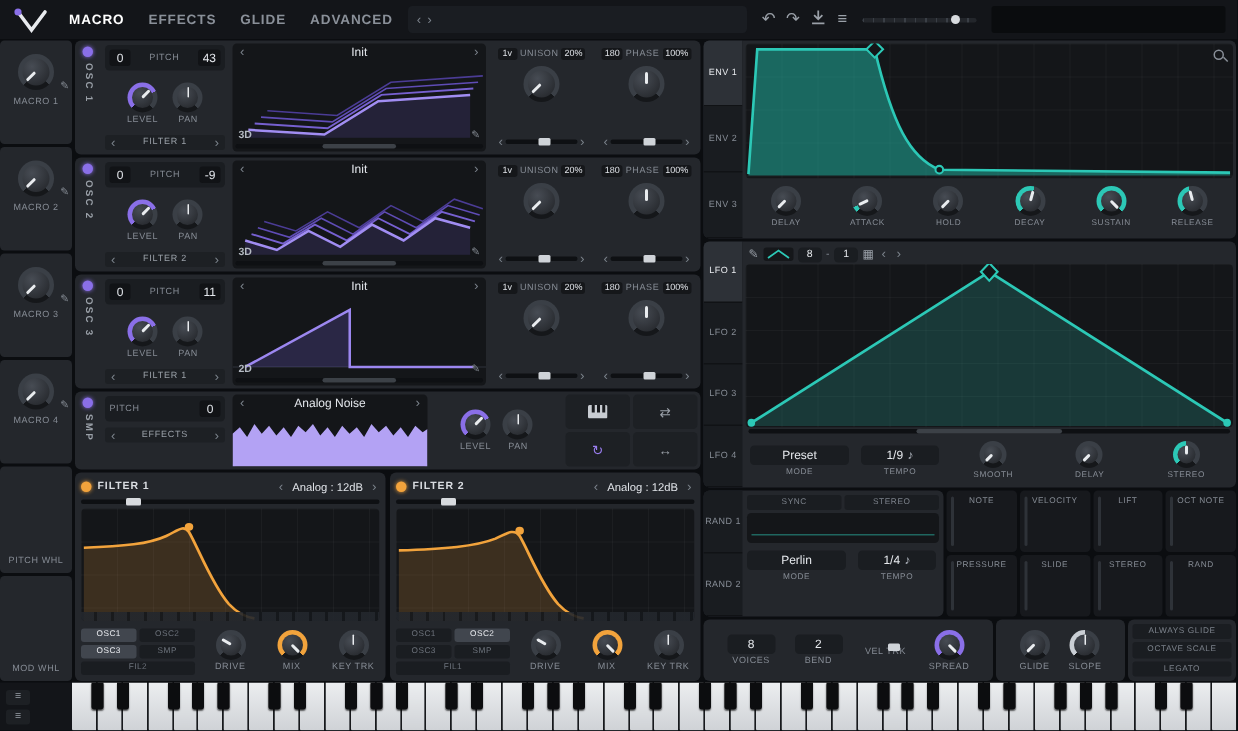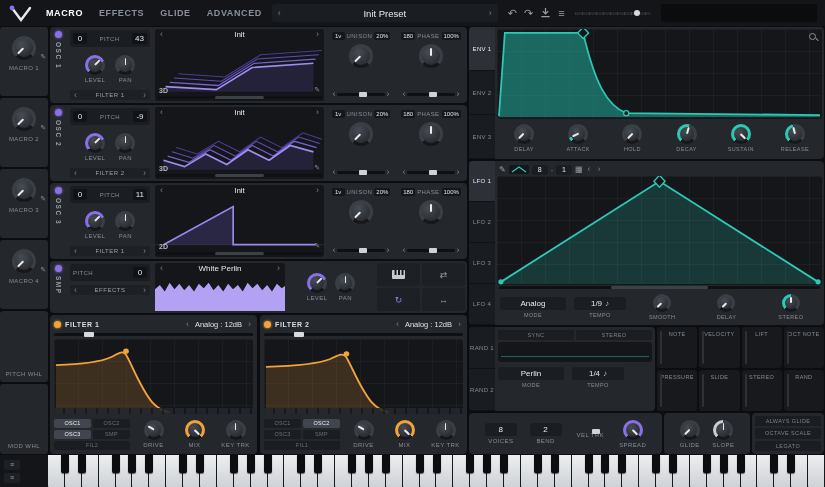--- a/index.html
+++ b/index.html
@@ -116,21 +116,21 @@
   .ldisp{flex:1;position:relative}
   .ldisp svg{position:absolute;inset:0;width:100%;height:100%}
   .lfoot{height:32px;display:flex;align-items:center;gap:8px;padding:0 3px}
   .stack{display:flex;flex-direction:column;align-items:center;gap:2px}
   .wmode{width:66px;height:13px}
   .wtempo{width:52px;height:13px;gap:3px}
   .note{font-size:8px;color:#b9bfc8}
   .lfoot .kwrap{flex:1}
   .lfoot .lab,.randmain .lab{font-size:5.5px}
   .randrow{flex:none;height:84px;display:flex;gap:2px}
-  .rand{width:186px;flex:none;display:flex}
+  .rand{width:160px;flex:none;display:flex}
   .randmain{flex:1;display:flex;flex-direction:column;padding:3px;gap:2px}
   .rbtns{display:flex;gap:2px}
   .pill{background:#1a1d21;border-radius:2px;font-size:5.5px;color:#7c828b;display:flex;align-items:center;justify-content:center;height:10px;letter-spacing:.4px;flex:1;cursor:pointer}
   .rstrip{height:20px;position:relative}
   .rstrip::after{content:"";position:absolute;left:3px;right:3px;bottom:5px;height:1px;background:#2cc8b6;opacity:.45}
   .r2{display:flex;gap:8px;justify-content:flex-start;padding-top:3px}
   .mods{flex:1;display:grid;grid-template-columns:repeat(4,1fr);grid-template-rows:1fr 1fr;gap:2px}
   .mcell{background:#17191d;border-radius:3px;display:flex;justify-content:center;padding-top:4px;position:relative;cursor:pointer}
   .mcell::before{content:"";position:absolute;left:3px;top:4px;bottom:4px;width:2px;background:#2e3238;border-radius:1px}
   .mcell .lab{font-size:5.5px}
@@ -162,21 +162,20 @@
         </svg>
     </span>
     <nav class="tabs">
       <span class="tab active">MACRO</span>
       <span class="tab">EFFECTS</span>
       <span class="tab">GLIDE</span>
       <span class="tab">ADVANCED</span>
     </nav>
     <div class="preset">
       <span class="chl"></span>
-      <span class="pname">Init Preset</span>
       <span class="chr"></span>
     </div>
     <div class="hicons">
       <span class="hic">↶</span>
       <span class="hic">↷</span>
       <span class="hic">
         <svg width="11" height="11" viewBox="0 0 12 12">
             <path d="M6,1 V7 M3,4.5 L6,7.5 9,4.5 M1.5,10.5 H10.5" stroke="#9aa0a8" stroke-width="1.3" fill="none"></path>
           </svg>
       </span>
@@ -501,21 +500,21 @@
         </div>
         <div class="route">
           <span class="chl"></span>
             <span class="rlab">EFFECTS</span>
             <span class="chr"></span>
         </div>
       </div>
       <div class="wtd disp">
         <div class="dhead">
           <span class="chl"></span>
-          <span class="dtitle">White Perlin</span>
+          <span class="dtitle">Analog Noise</span>
           <span class="chr"></span>
         </div>
         <svg class="wsvg" viewBox="0 0 160 34" preserveAspectRatio="none">
           <polygon points="0,14 6,10 12,16 18,8 24,14 30,9 36,15 42,10 48,16 54,9 60,13 66,8 72,15 78,10 84,16 90,9 96,14 102,10 108,16 114,8 120,13 126,9 132,15 138,10 144,16 150,9 156,13 160,11 160,34 0,34" fill="#b3a2f4"></polygon>
         </svg>
       </div>
       <div class="krow smpknobs">
         <div class="kwrap">
           <div class="knob k20" style="--d:200;--r:45">
               <i></i>
@@ -735,21 +734,21 @@
             <circle cx="4" cy="101" r="2.6" fill="#2cc8b6"></circle>
             <circle cx="328" cy="101" r="2.6" fill="#2cc8b6"></circle>
             <rect x="162" y="1" width="8" height="8" transform="rotate(45 166 5)" fill="#141619" stroke="#2cc8b6" stroke-width="1.4"></rect>
           </svg>
         </div>
         <div class="sbar">
             <i></i>
           </div>
         <div class="lfoot">
           <div class="stack">
-            <span class="vb wmode">Analog</span>
+            <span class="vb wmode">Preset</span>
             <span class="lab">MODE</span>
           </div>
           <div class="stack">
             <span class="vb wtempo">
               <span>1/9</span>
               <span class="note">♪</span>
             </span>
             <span class="lab">TEMPO</span>
           </div>
           <div class="kwrap">

